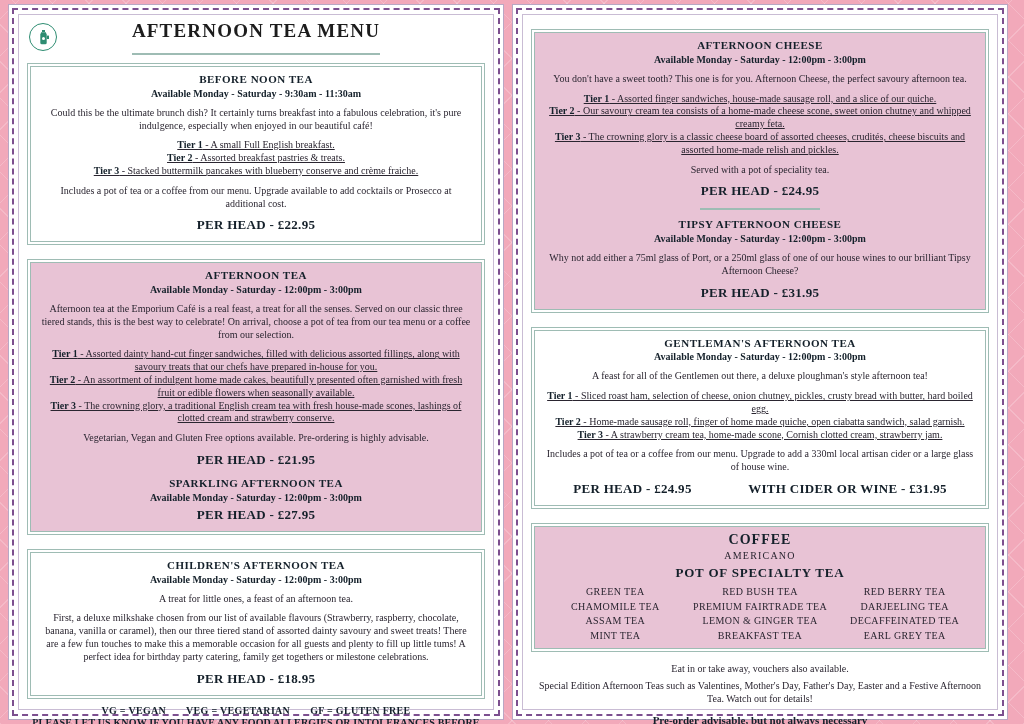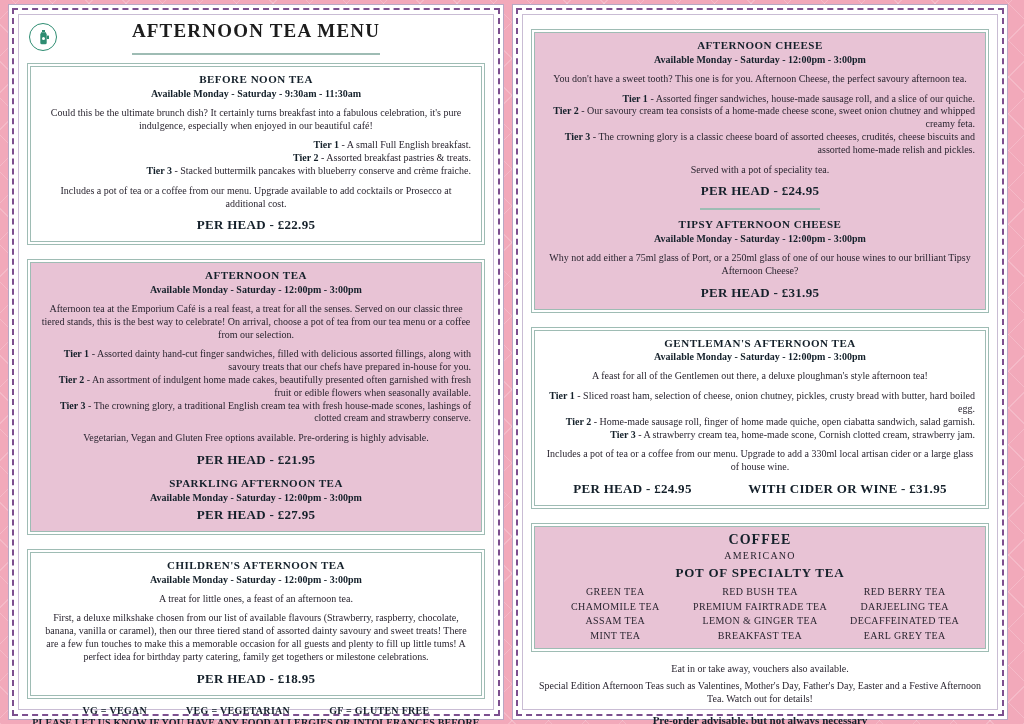--- a/index.html
+++ b/index.html
@@ -121,24 +121,25 @@
   }
   .para {
     text-align: center;
     font-size: 10px;
     line-height: 1.28;
     color: #2a2530;
     margin: 7px 0;
   }
   .tiers { margin: 7px 0; }
   .tier {
-    text-align: right;
+    text-align: center;
     font-size: 10px;
     line-height: 1.28;
     color: #2a2530;
+    text-decoration: underline;
   }
   .tier b { font-weight: bold; color: #14202a; }
 
   .price {
     text-align: center;
     font-weight: bold;
     font-size: 13px;
     color: #14202a;
     letter-spacing: 0.3px;
     margin-top: 3px;
@@ -213,21 +214,21 @@
   }
   .rule-double {
     border-top: 1px solid #9ebcb4;
     border-bottom: 1px solid #9ebcb4;
     height: 3px;
     margin: 6px 0 4px;
   }
   .legend-row {
     display: flex;
     justify-content: center;
-    gap: 39px;
+    gap: 20px;
     font-size: 10px;
     font-weight: bold;
     color: #14202a;
     letter-spacing: 0.3px;
   }
   .allergy {
     text-align: center;
     font-size: 10px;
     font-weight: bold;
     color: #14202a;

